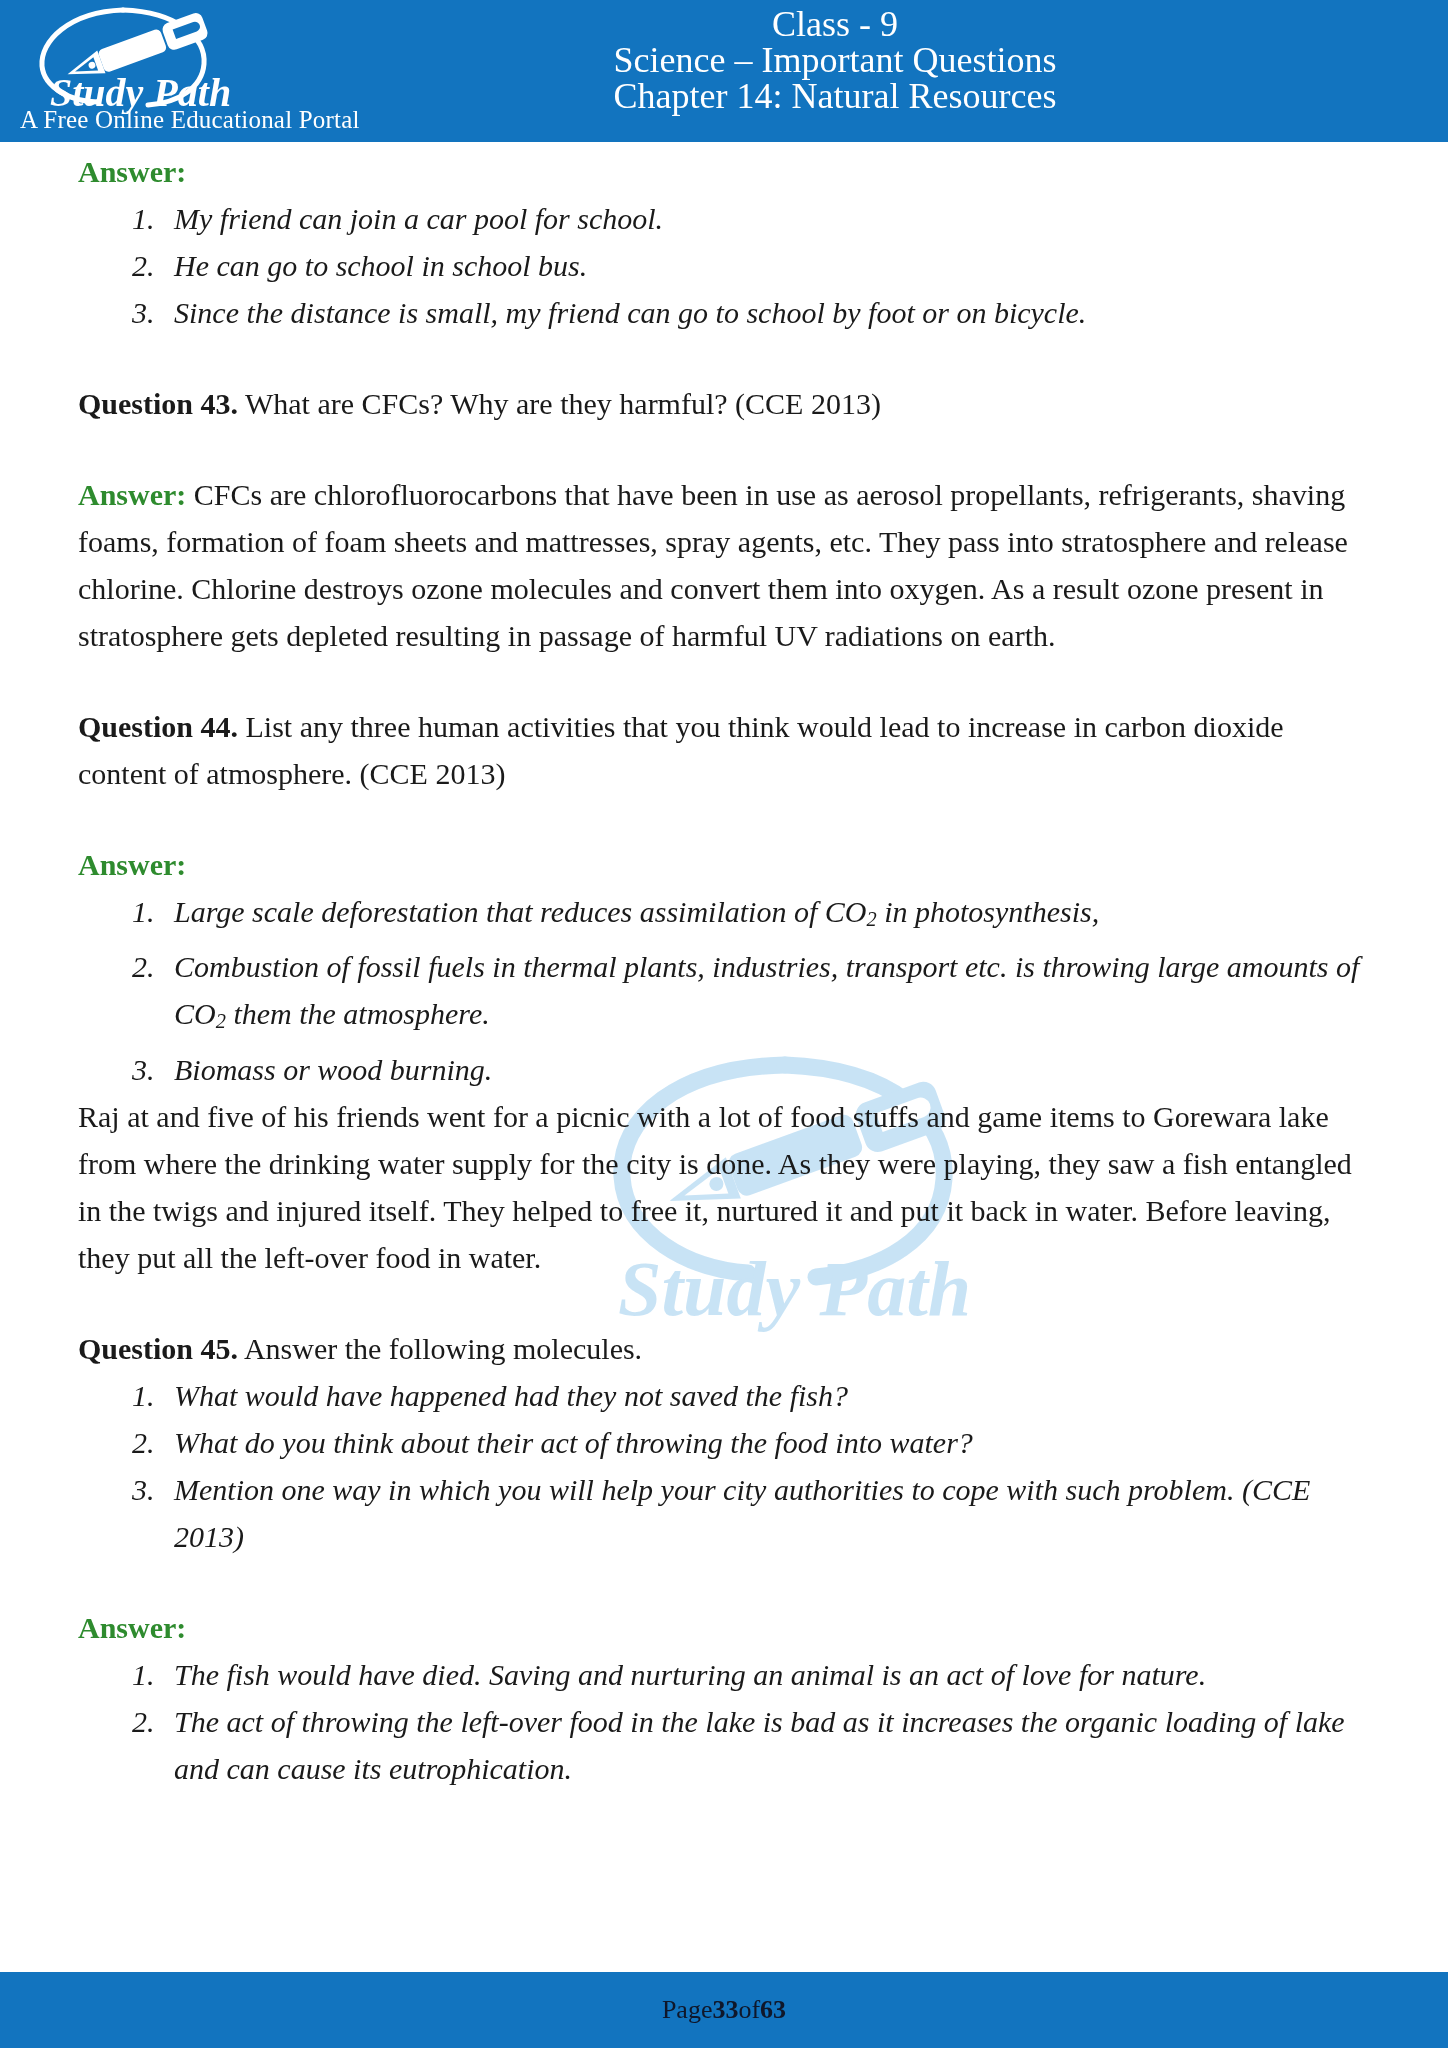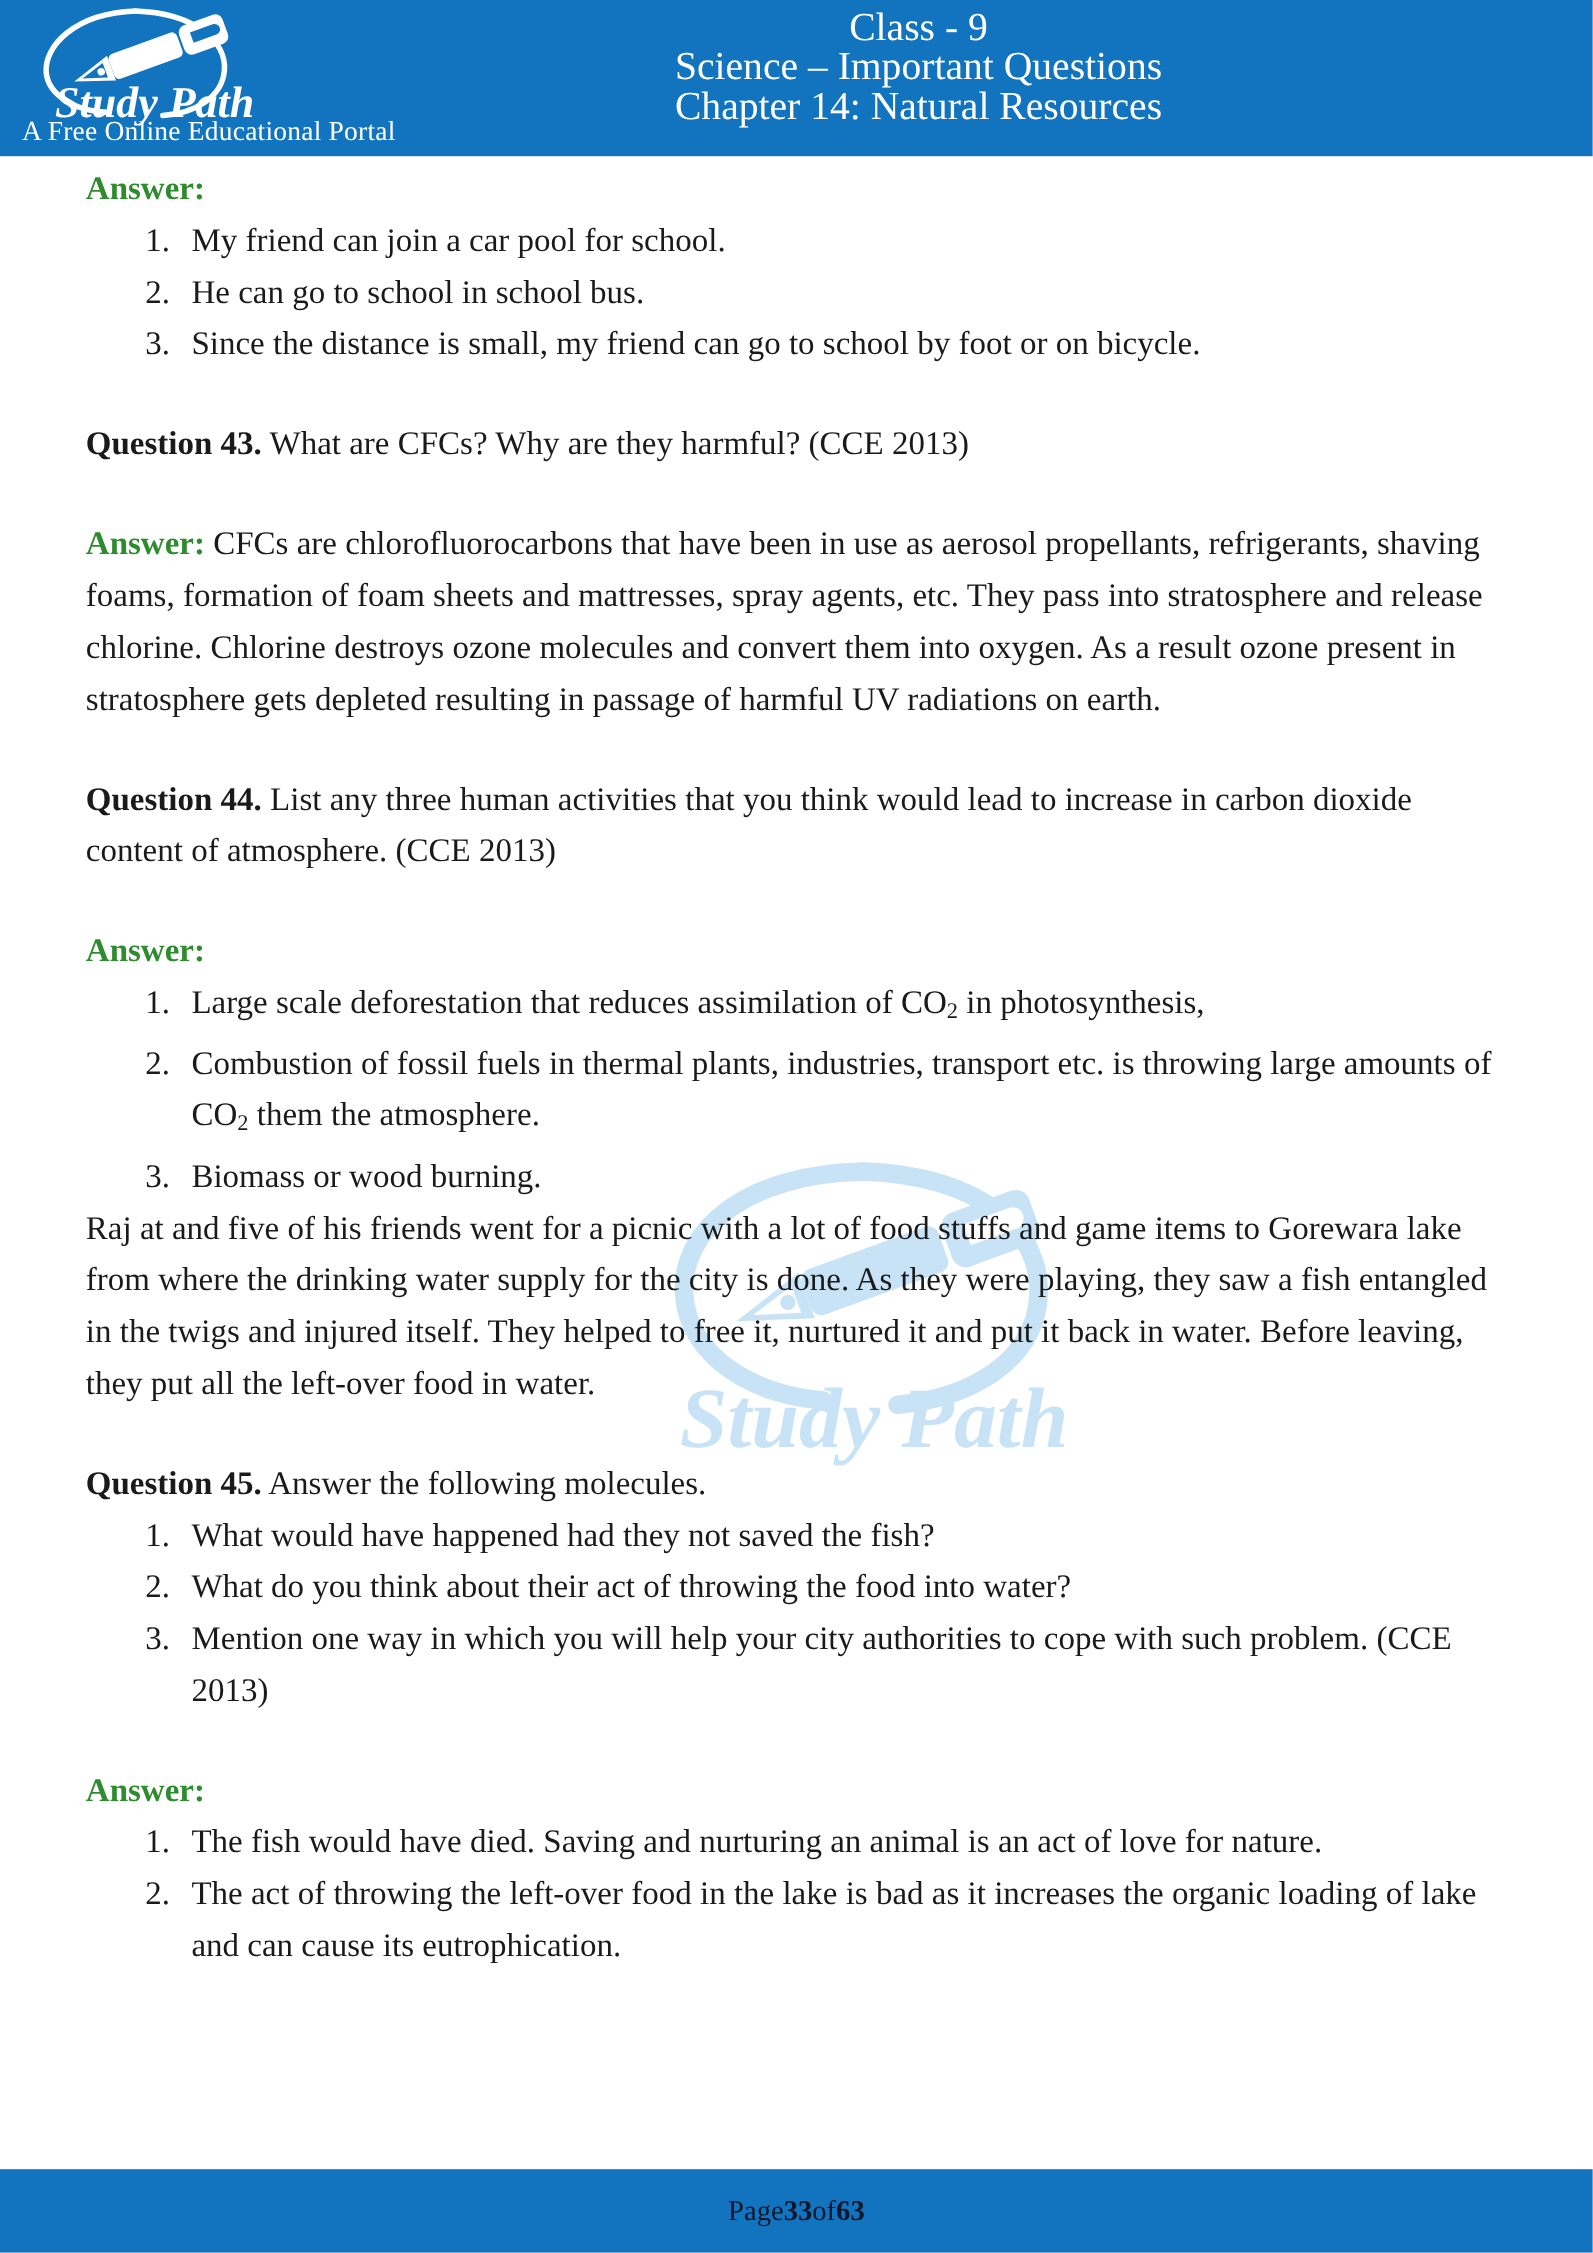--- a/index.html
+++ b/index.html
@@ -104,20 +104,21 @@
   p.block {
     margin: 0;
     text-align: left;
   }
   .gap-md { height: 44px; }
 
   ol.num {
     margin: 0;
     padding-left: 84px;
     list-style-type: decimal;
+    font-style: italic;
   }
   ol.num > li {
     padding-left: 12px;
     margin: 0;
   }
   ol.num > li::marker {
     font-size: 30px;
   }
 
   sub { font-size: 0.68em; vertical-align: -0.22em; }

